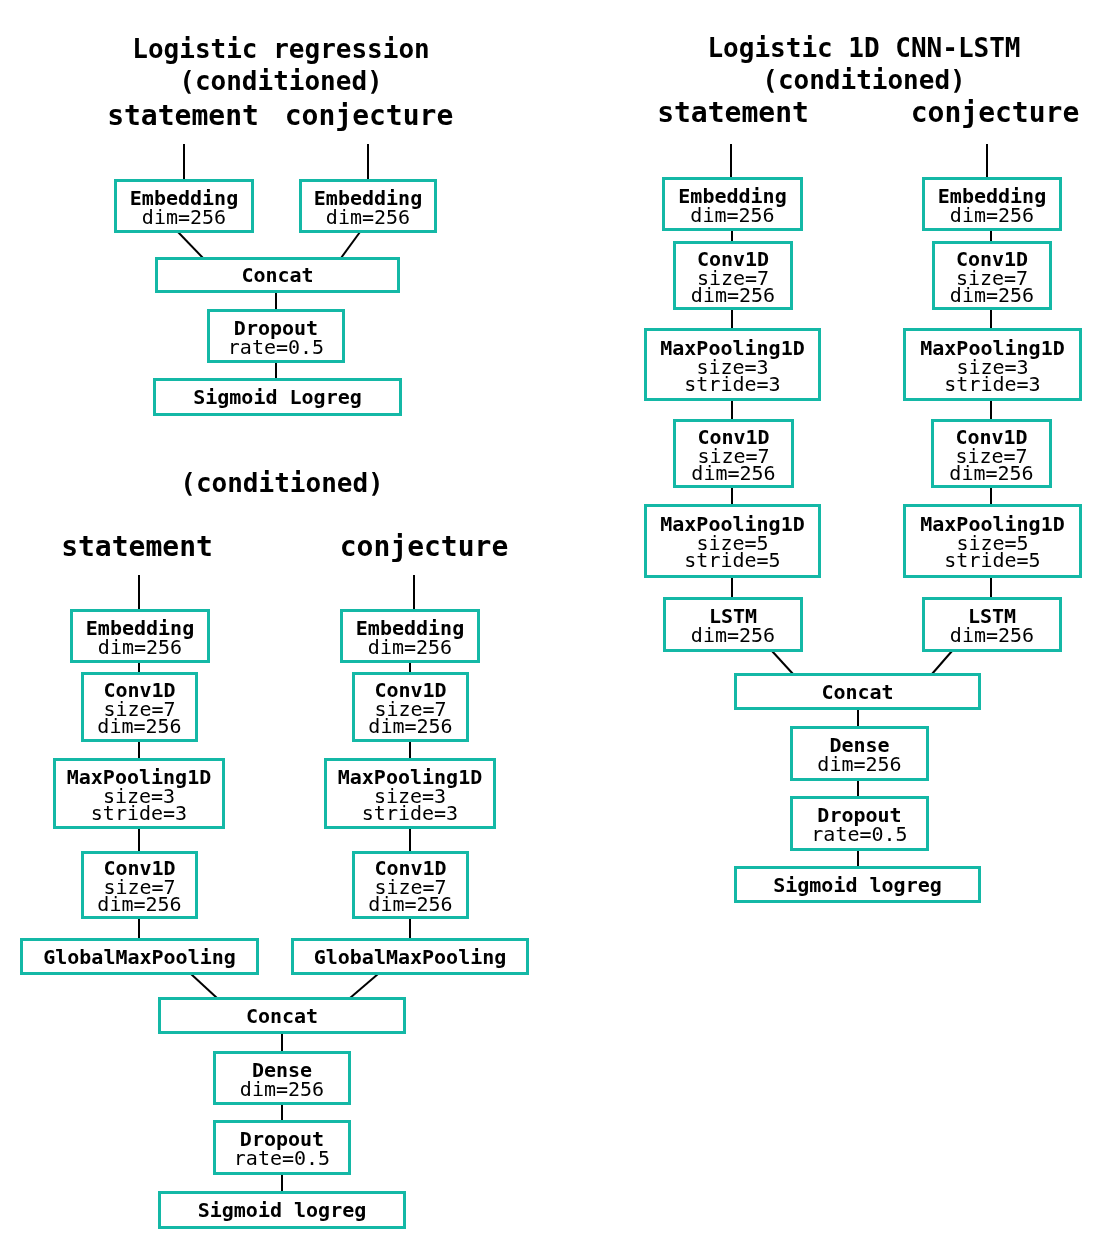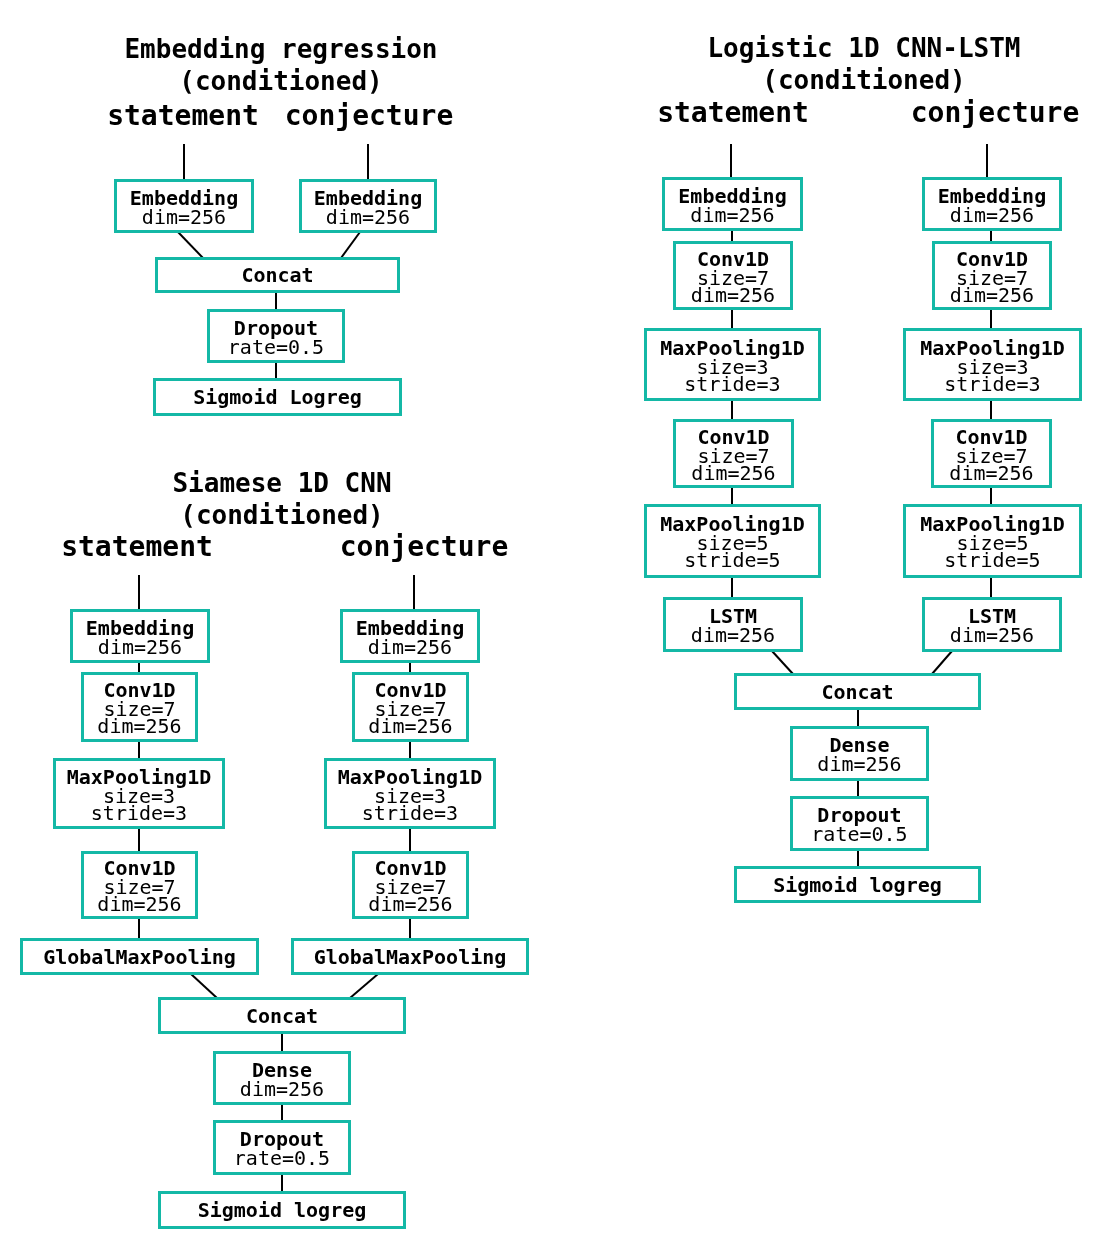--- a/index.html
+++ b/index.html
@@ -112,21 +112,21 @@
     <line x1="991" y1="487" x2="991" y2="505"></line>
     <line x1="991" y1="577" x2="991" y2="598"></line>
     <line x1="772" y1="651" x2="793" y2="674"></line>
     <line x1="952" y1="651" x2="932" y2="674"></line>
     <line x1="858" y1="709" x2="858" y2="727"></line>
     <line x1="858" y1="780" x2="858" y2="797"></line>
     <line x1="858" y1="850" x2="858" y2="867"></line>
   </svg>
 
   <div class="diag-title" style="left:281px;top:33px">
-    <div>Embedding regression</div>
+    <div>Logistic regression</div>
     <div>(conditioned)</div>
   </div>
   <div class="col-label" style="left:183px;top:103px">statement</div>
   <div class="col-label" style="left:369px;top:103px">conjecture</div>
 
   <div class="box" style="left:114px;top:179px;width:140px;height:54px">
     <div class="bt">Embedding</div>
     <div class="bp">dim=256</div>
   </div>
   <div class="box" style="left:299px;top:179px;width:138px;height:54px">
@@ -138,21 +138,20 @@
   </div>
   <div class="box" style="left:207px;top:309px;width:138px;height:54px">
     <div class="bt">Dropout</div>
     <div class="bp">rate=0.5</div>
   </div>
   <div class="box" style="left:153px;top:378px;width:249px;height:38px">
     <div class="bt">Sigmoid Logreg</div>
   </div>
 
   <div class="diag-title" style="left:282px;top:467px">
-    <div>Siamese 1D CNN</div>
     <div>(conditioned)</div>
   </div>
   <div class="col-label" style="left:137px;top:534px">statement</div>
   <div class="col-label" style="left:424px;top:534px">conjecture</div>
 
   <div class="box" style="left:70px;top:609px;width:140px;height:54px">
     <div class="bt">Embedding</div>
     <div class="bp">dim=256</div>
   </div>
   <div class="box" style="left:81px;top:672px;width:117px;height:70px">

